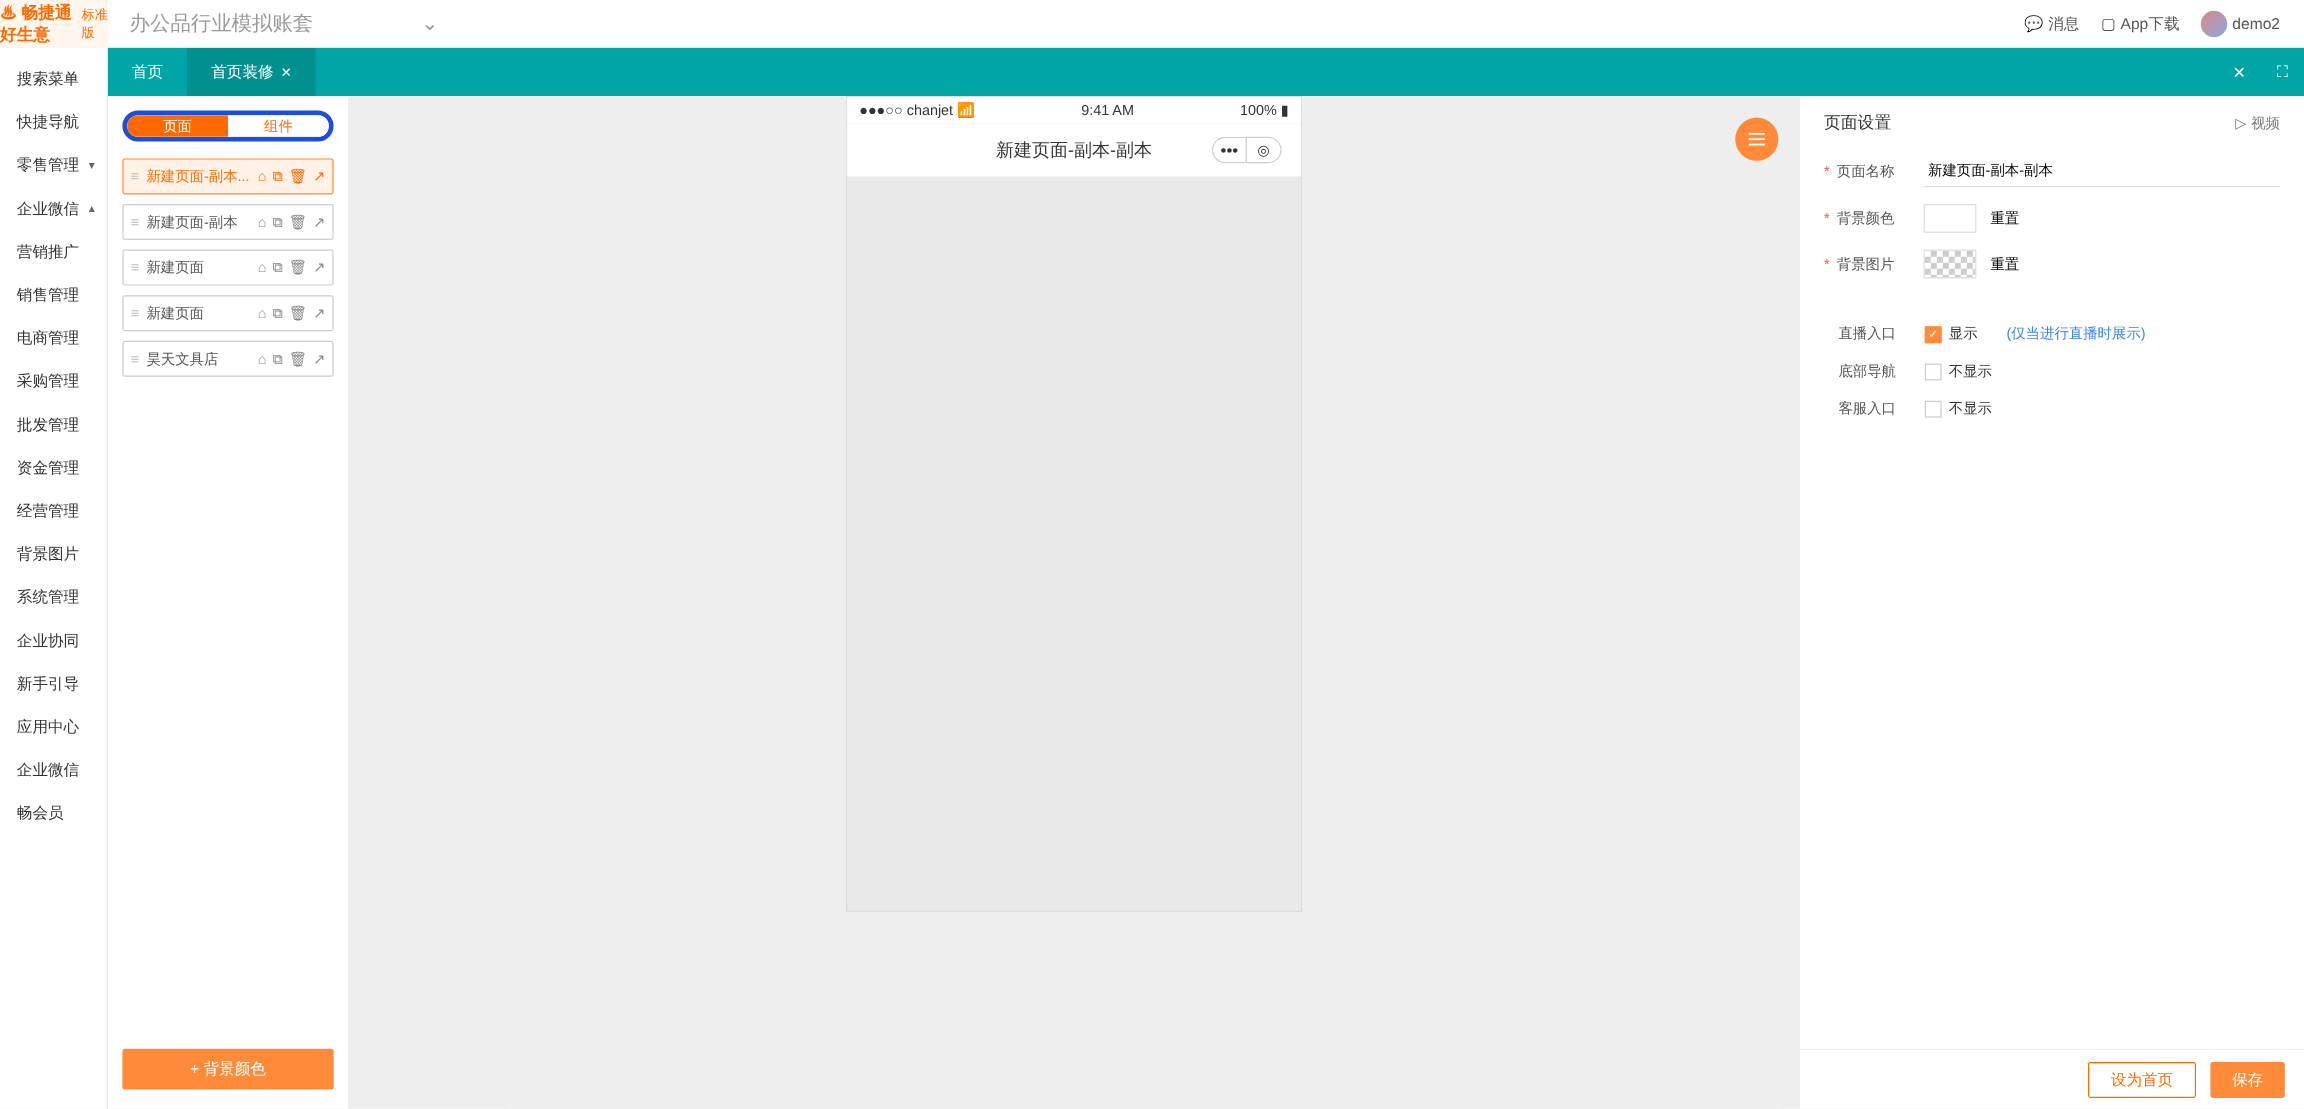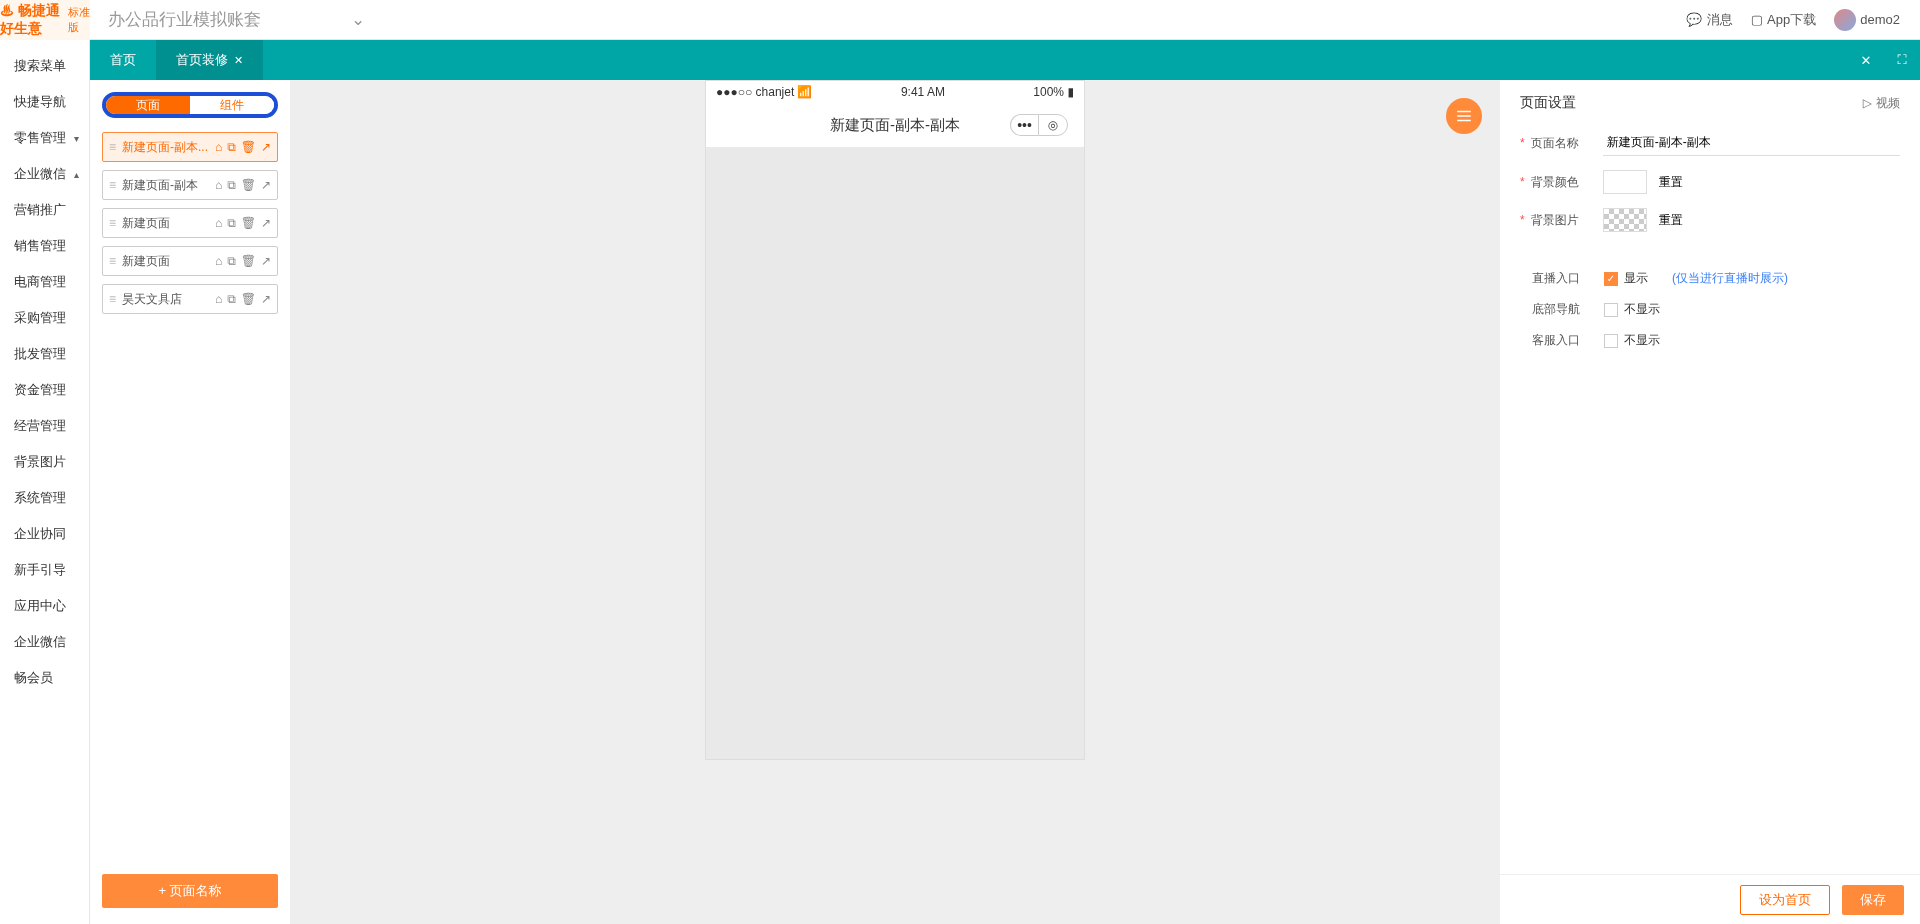--- a/index.html
+++ b/index.html
@@ -227,21 +227,21 @@
                 <span class="drag-handle">≡</span>
                 <span class="name">昊天文具店</span>
                 <span class="mini-icons">
                   <span class="mi">⌂</span>
                   <span class="mi">⧉</span>
                   <span class="mi">🗑</span>
                   <span class="mi">↗</span>
                 </span>
               </div>
             </div>
-        <div class="new-page-btn">+ 页面名称</div>
+        <div class="new-page-btn">+ 背景颜色</div>
       </div>
 
       <div class="canvas">
         <div class="fab">
           <svg viewBox="0 0 24 24">
                 <rect x="3" y="5" width="18" height="2"></rect>
                 <rect x="3" y="11" width="18" height="2"></rect>
                 <rect x="3" y="17" width="18" height="2"></rect>
               </svg>
         </div>

